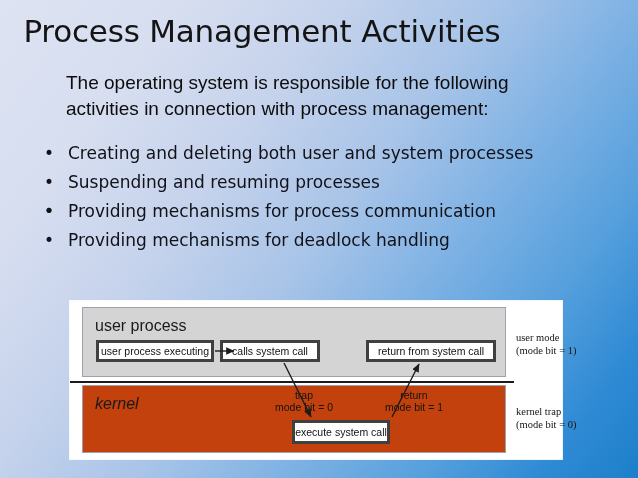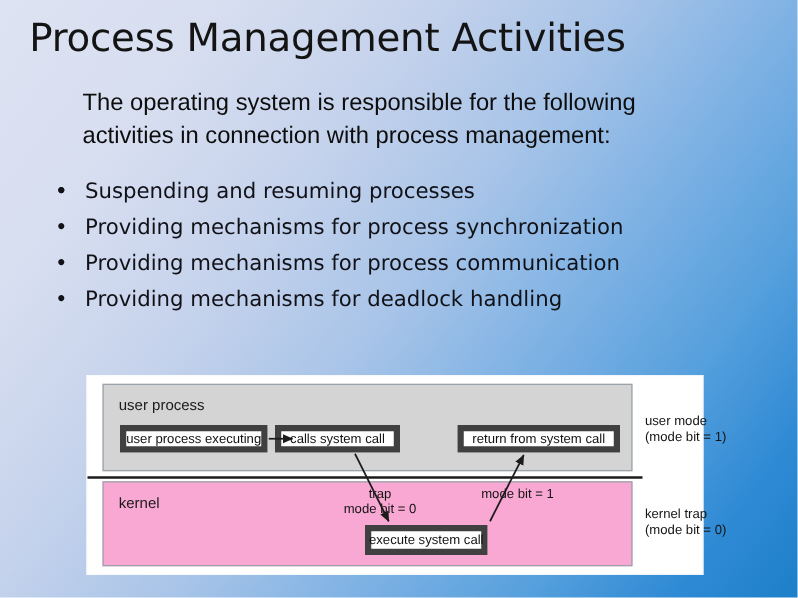--- a/index.html
+++ b/index.html
@@ -98,35 +98,36 @@
     box-sizing: border-box;
   }
   .zone-user {
     top: 6px;
     height: 70px;
     background: #d4d4d4;
   }
   .zone-kernel {
     top: 84px;
     height: 68px;
-    background: #f9a8d4;
+    background: #c2410c;
+    font-style: italic;
   }
   .zone-label {
     position: absolute;
     left: 12px;
     top: 9px;
     font-family: "Liberation Sans", sans-serif;
-    font-size: 12px;
+    font-size: 16px;
     color: #1a1a1a;
     white-space: nowrap;
   }
   .fig-box {
     position: absolute;
     background: #ffffff;
-    border: 5px solid #404040;
+    border: 3px solid #404040;
     box-sizing: border-box;
     font-family: "Liberation Sans", sans-serif;
     font-size: 10.5px;
     color: #121212;
     display: flex;
     align-items: center;
     justify-content: center;
     white-space: nowrap;
     line-height: 1;
   }
@@ -152,21 +153,21 @@
     text-align: center;
     line-height: 12px;
     white-space: nowrap;
   }
   #note-trap   { left: 178px; top: 88px; width: 112px; }
   #note-return { left: 288px; top: 88px; width: 112px; }
 
   .mode-label {
     position: absolute;
     left: 446px;
-    font-family: Liberation Sans, sans-serif;
+    font-family: Liberation Serif, serif;
     font-size: 10.5px;
     color: #141414;
     line-height: 13px;
     white-space: nowrap;
   }
   #mode-user   { top: 30px; }
   #mode-kernel { top: 104px; }
 
   #fig-svg {
     position: absolute;
@@ -183,28 +184,28 @@
 
 <div id="slide">
 
   <div id="slide-title">Process Management Activities</div>
 
   <div id="intro">The operating system is responsible for the following activities in connection with process management:</div>
 
   <ul id="bullets">
     <li>
       <span class="bullet-dot">•</span>
+      <span>Creating and deleting both user and system processes</span>
     </li>
     <li>
       <span class="bullet-dot">•</span>
       <span>Suspending and resuming processes</span>
     </li>
     <li>
       <span class="bullet-dot">•</span>
-      <span>Providing mechanisms for process synchronization</span>
     </li>
     <li>
       <span class="bullet-dot">•</span>
       <span>Providing mechanisms for process communication</span>
     </li>
     <li>
       <span class="bullet-dot">•</span>
       <span>Providing mechanisms for deadlock handling</span>
     </li>
   </ul>
@@ -226,20 +227,21 @@
       <div class="fig-box" id="box-calls">calls system call</div>
       <div class="fig-box" id="box-execute">execute system call</div>
       <div class="fig-box" id="box-return">return from system call</div>
 
       <div class="fig-note" id="note-trap">
         <div>trap</div>
         <div>mode bit = 0</div>
       </div>
 
       <div class="fig-note" id="note-return">
+        <div>return</div>
         <div>mode bit = 1</div>
       </div>
 
       <div class="mode-label" id="mode-user">
         <div>user mode</div>
         <div>(mode bit = 1)</div>
       </div>
 
       <div class="mode-label" id="mode-kernel">
         <div>kernel trap</div>

